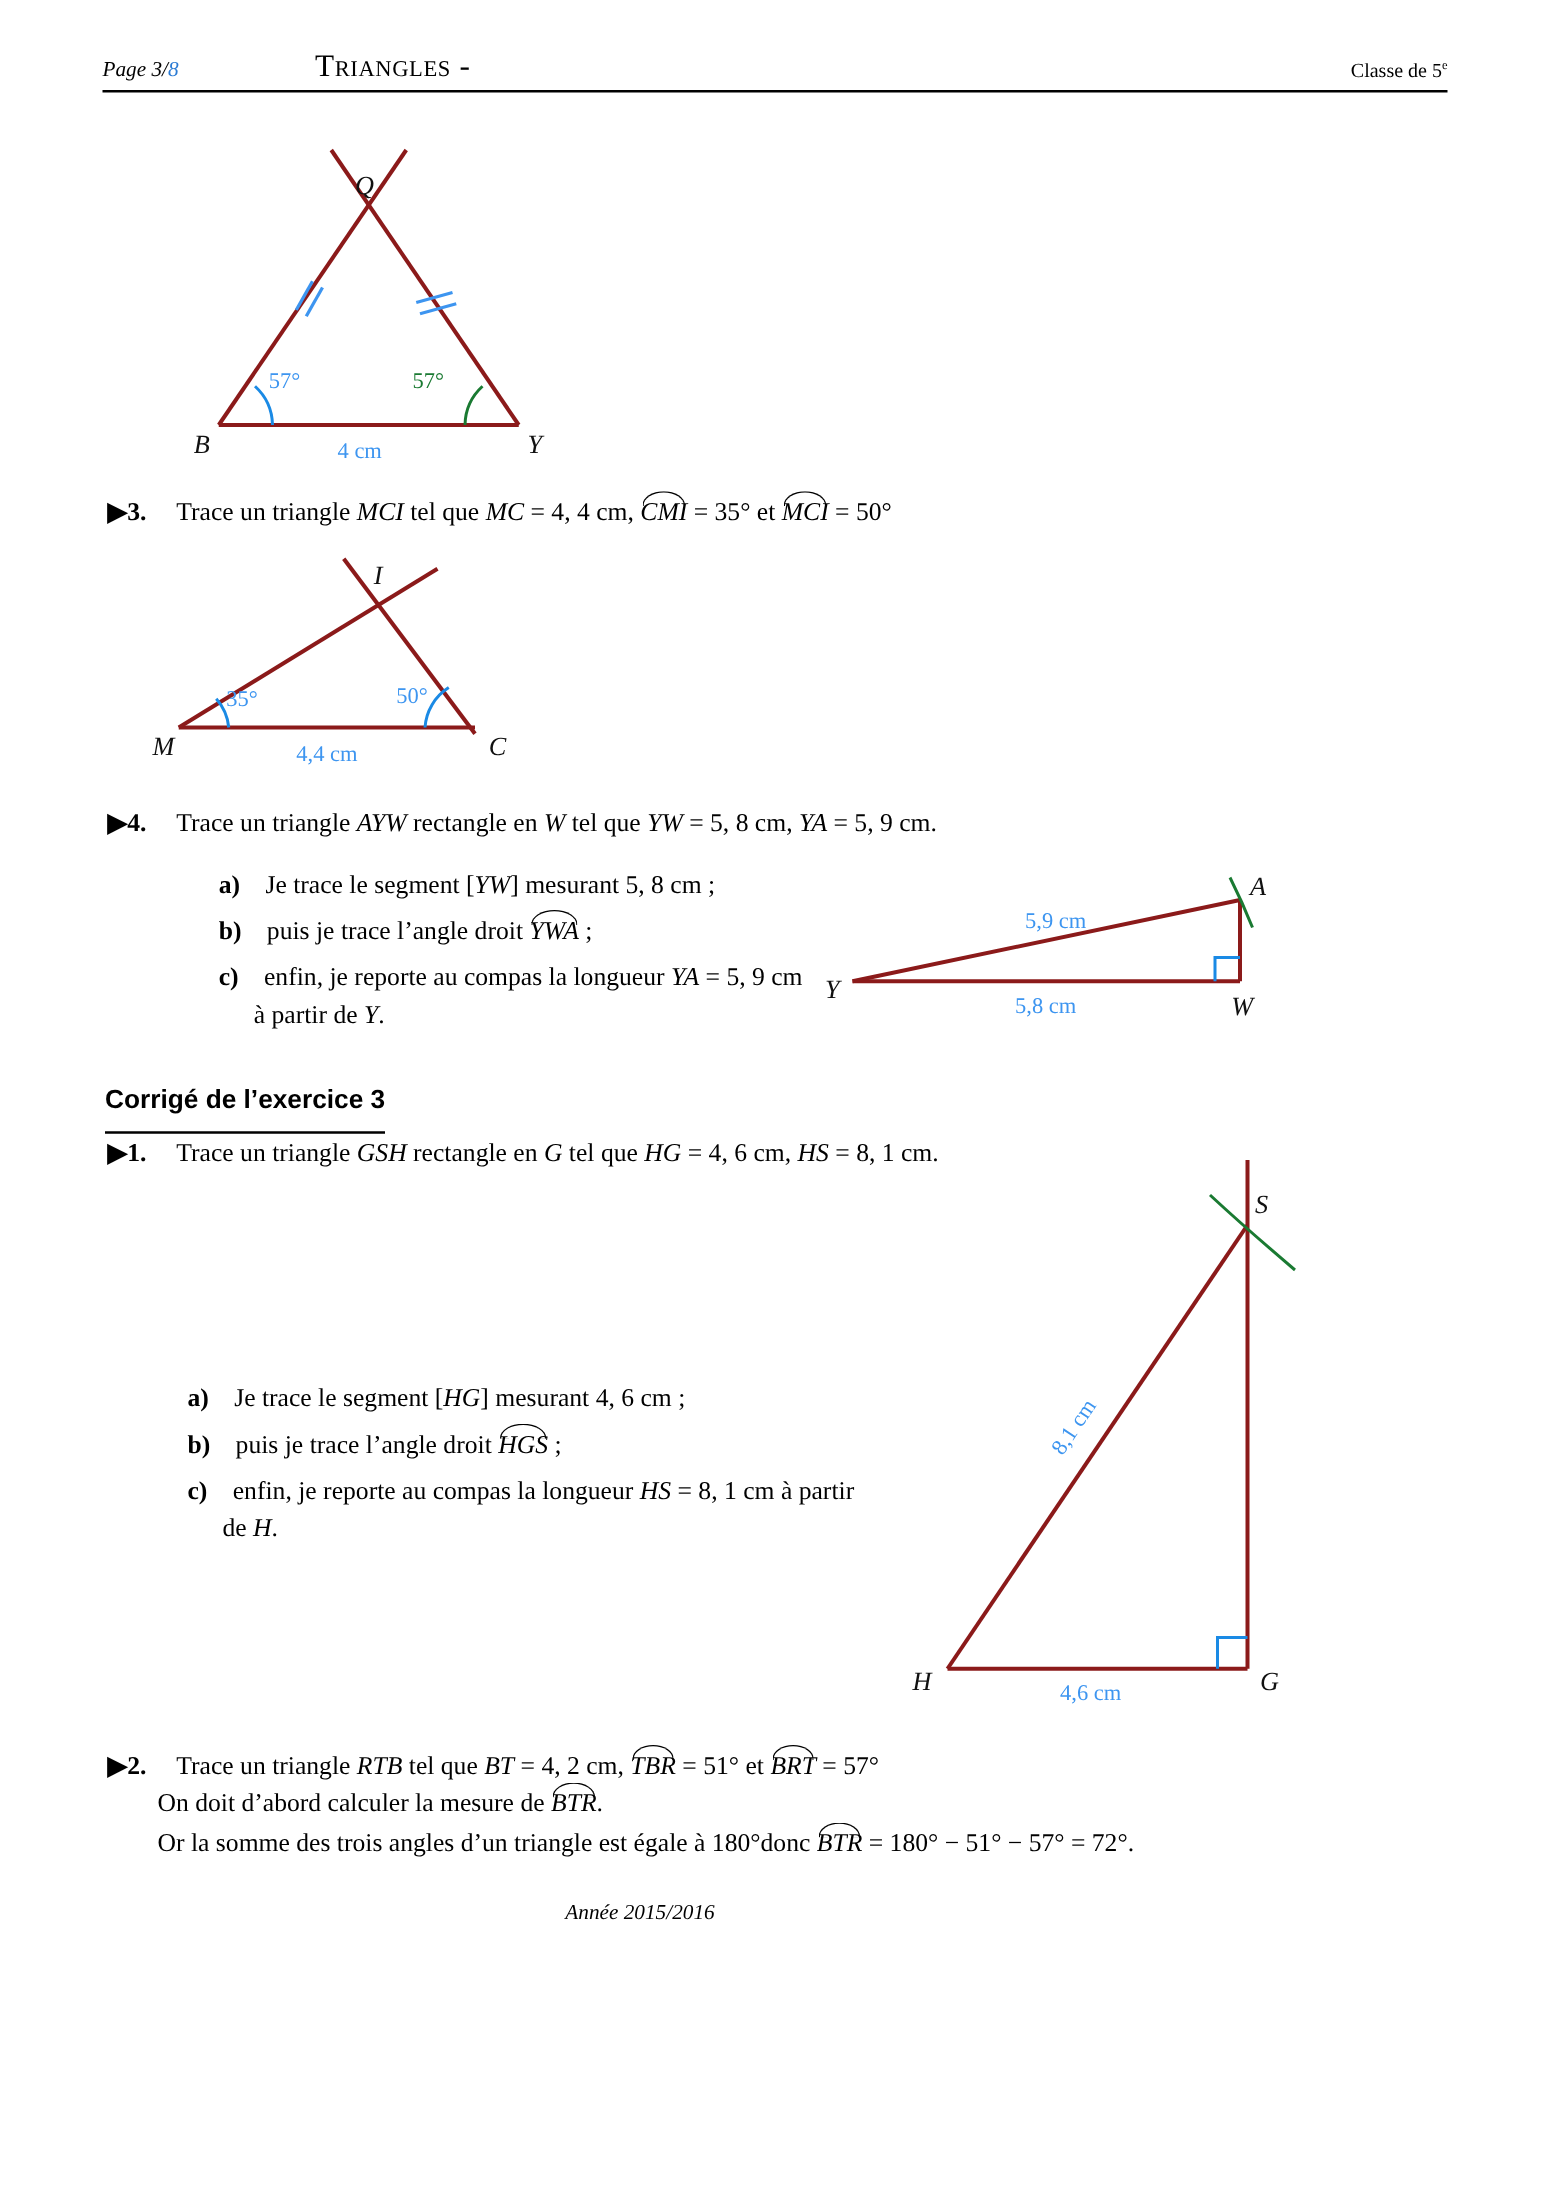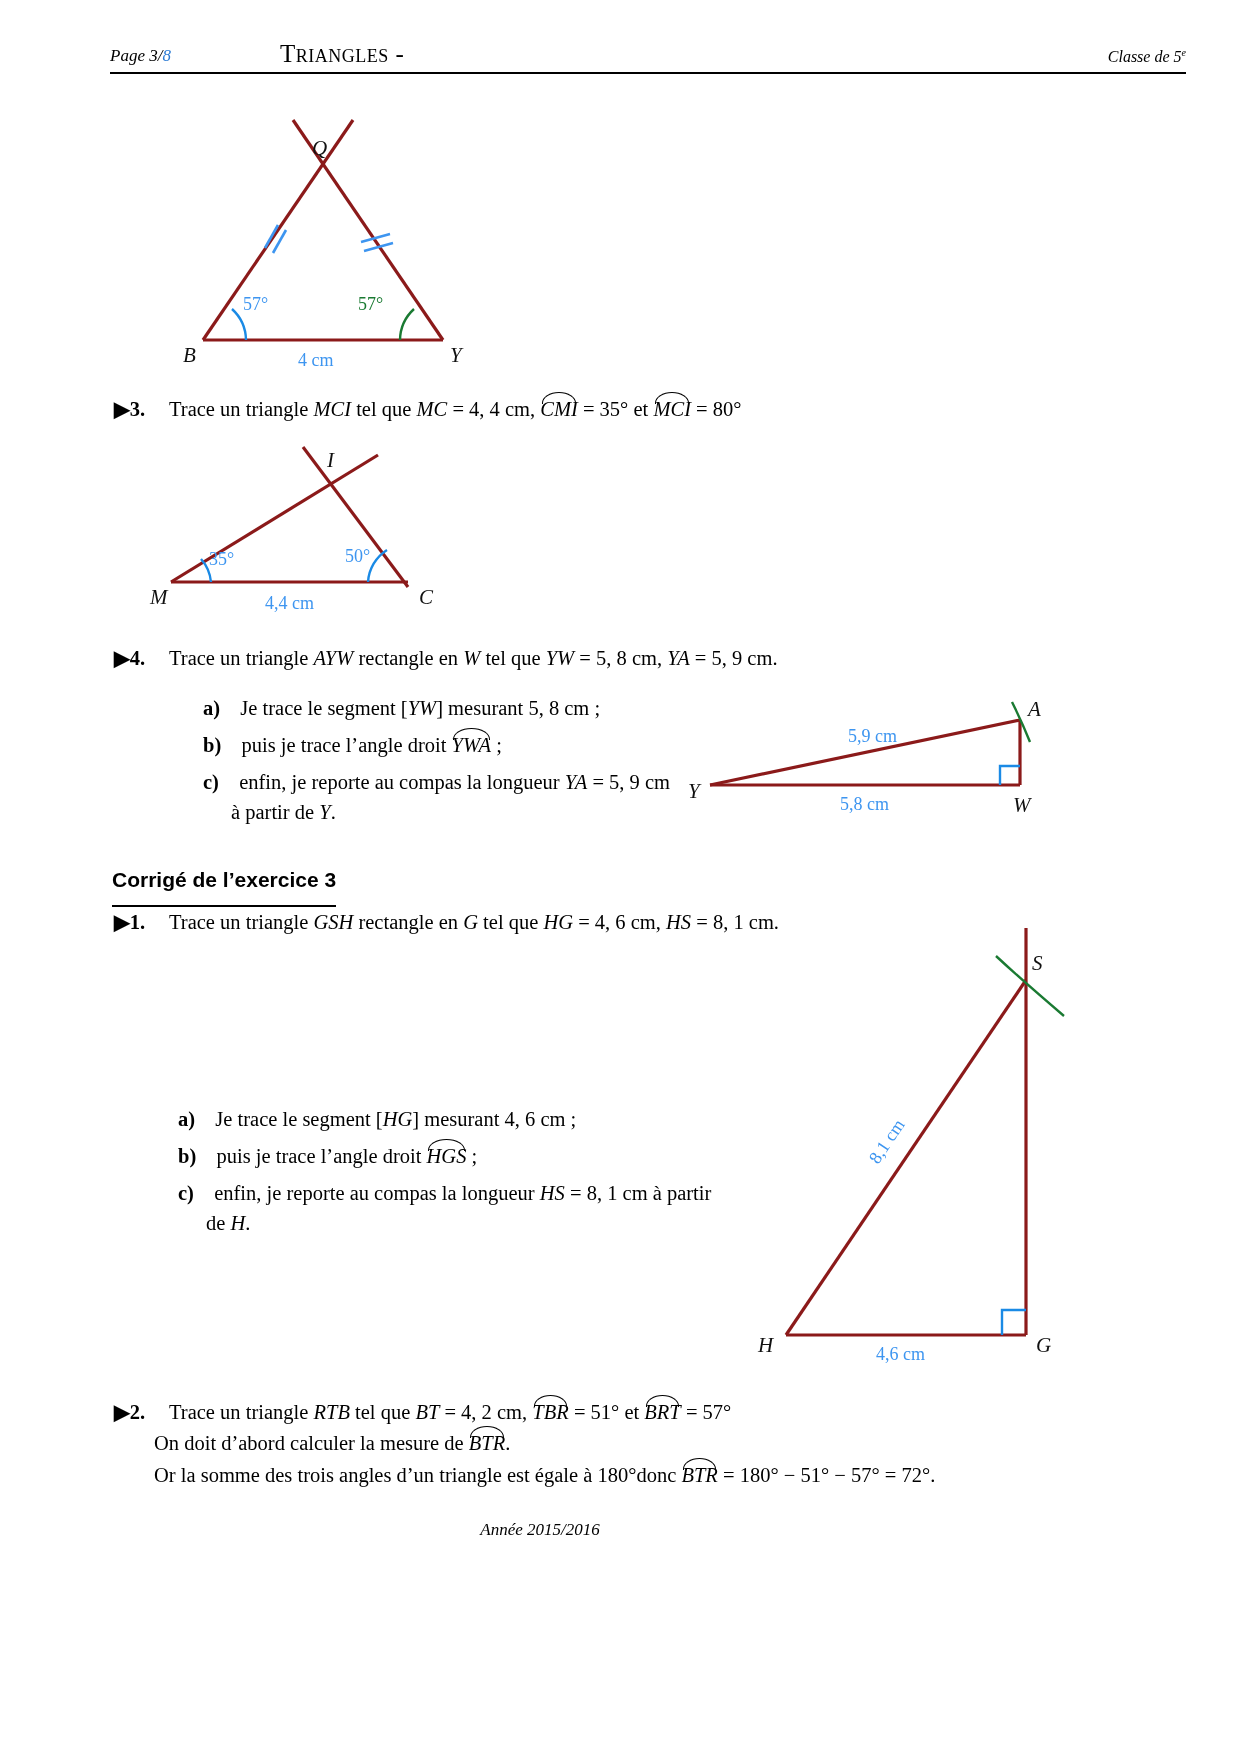--- a/index.html
+++ b/index.html
@@ -1,24 +1,24 @@
 <!DOCTYPE html>
 <html><head>
 <meta charset="utf-8">
 <style>
   html,body{margin:0;padding:0;background:#ffffff;}
   body{width:1240px;height:1754px;position:relative;font-family:"Liberation Serif",serif;color:#000;}
-  .page{position:absolute;inset:0;margin-left:28px;}
+  .page{position:absolute;inset:0;}
 
   
   .hdr{position:absolute;left:82px;top:40px;width:1076px;height:34px;}
   .hdr .pg{position:absolute;left:0;top:6px;font-style:italic;font-size:17px;}
   .hdr .pg .num{color:#2b7bd4;font-style:italic;}
   .hdr .ttl{position:absolute;left:170px;top:0px;font-size:25px;font-variant:small-caps;letter-spacing:.5px;}
-  .hdr .cls{position:absolute;right:0;top:7px;font-style:italic;font-size:16px;}
+  .hdr .cls{position:absolute;right:0;top:7px;font-size:16px;}
   .hdr .cls sup{font-size:10px;}
   .hdr .rule{position:absolute;left:0;top:32px;width:1076px;height:2.4px;background:#000;}
   .it{font-style:italic;}
   .item{position:absolute;font-size:20.5px;}
   .marker{font-weight:bold;}
   .sub{position:absolute;font-size:20.5px;}
   .sub .lab{font-weight:bold;}
 
   
   .hat{position:relative;display:inline-block;font-style:italic;}
@@ -72,21 +72,21 @@
 
     <text class="angtxt" x="65" y="200">57°</text>
     <text class="angtxtg" x="180" y="200">57°</text>
 
     <text class="meas" x="120" y="256">4 cm</text>
   </svg>
 
   <div class="item" style="left:86px;top:397px;width:1000px;">
     <span class="marker">▶3.</span>
     <span style="display:inline-block;width:14px;"></span>
-    <span>Trace un triangle </span><span class="it">MCI</span><span> tel que </span><span class="it">MC</span><span> = 4, 4 cm, </span><span class="hat">CMI</span><span> = 35° et </span><span class="hat">MCI</span><span> = 80°</span>
+    <span>Trace un triangle </span><span class="it">MCI</span><span> tel que </span><span class="it">MC</span><span> = 4, 4 cm, </span><span class="hat">CMI</span><span> = 35° et </span><span class="hat">MCI</span><span> = 50°</span>
   </div>
 
   <svg style="left:125px;top:437px;" width="330" height="175" viewBox="0 0 330 175">
     <line x1="18" y1="145" x2="225" y2="18" stroke="#8b1a1a" stroke-width="3.2"></line>
     <line x1="150" y1="10" x2="255" y2="150" stroke="#8b1a1a" stroke-width="3.2"></line>
     <line x1="18" y1="145" x2="255" y2="145" stroke="#8b1a1a" stroke-width="3.2"></line>
     <path d="M 58 145 A 40 40 0 0 0 48 122" fill="none" stroke="#1a8ae5" stroke-width="2.4"></path>
     <path d="M 215 145 A 41 41 0 0 1 234 113" fill="none" stroke="#1a8ae5" stroke-width="2.4"></path>
     <text class="lbl" x="174" y="30">I</text>
     <text class="lbl" x="-3" y="167">M</text>

